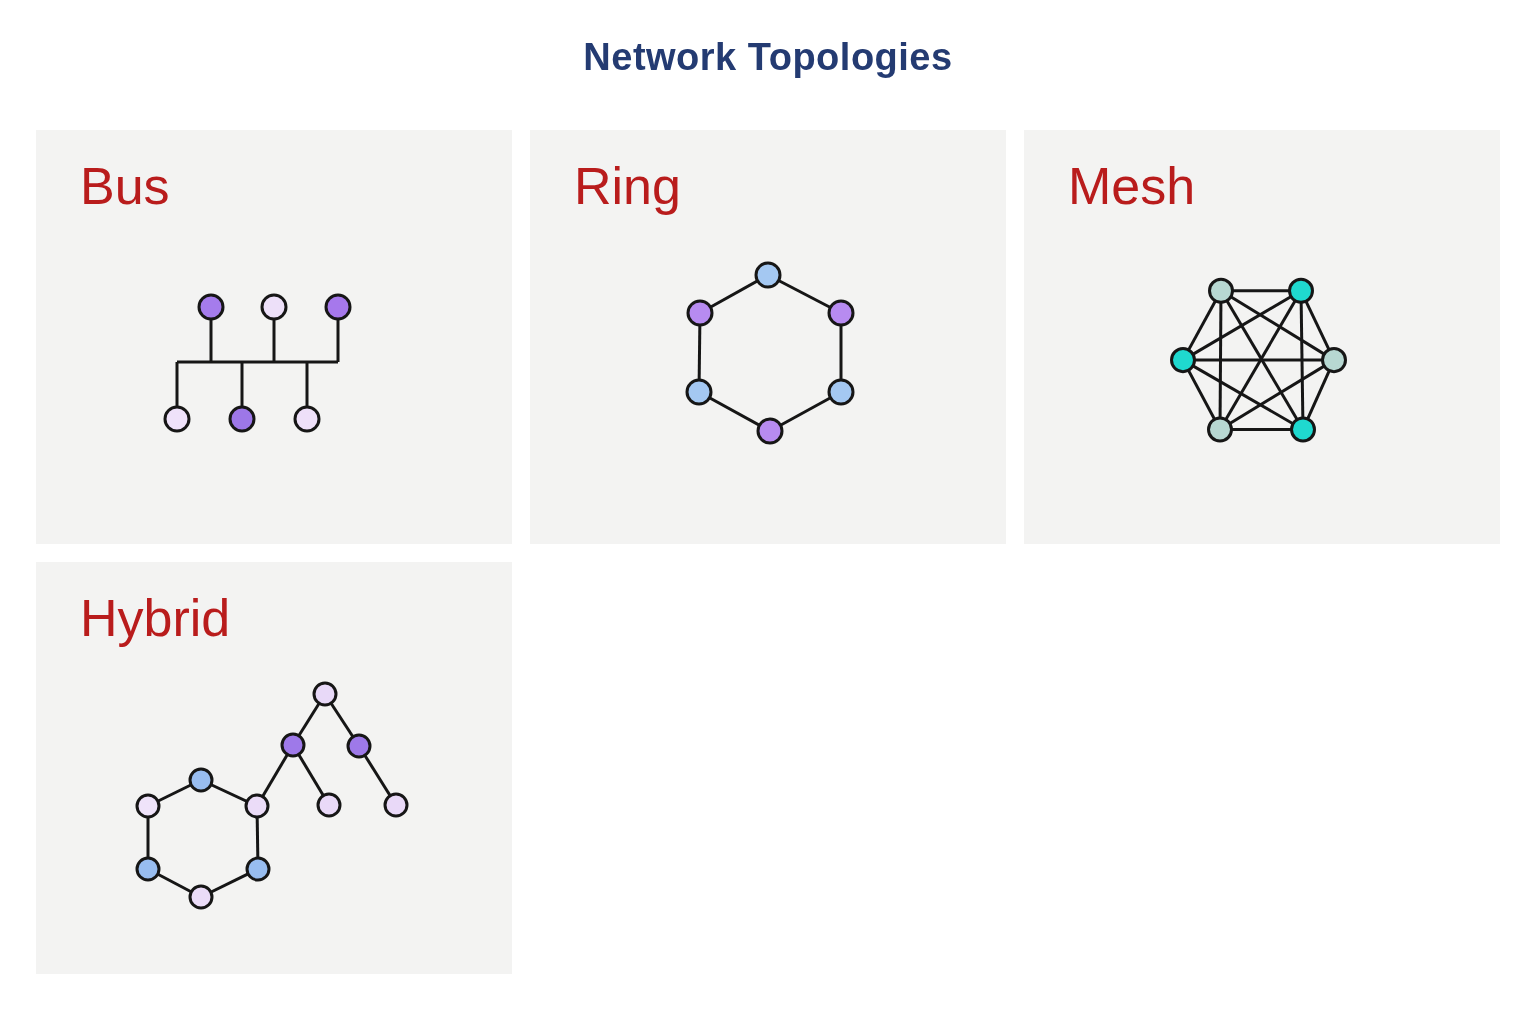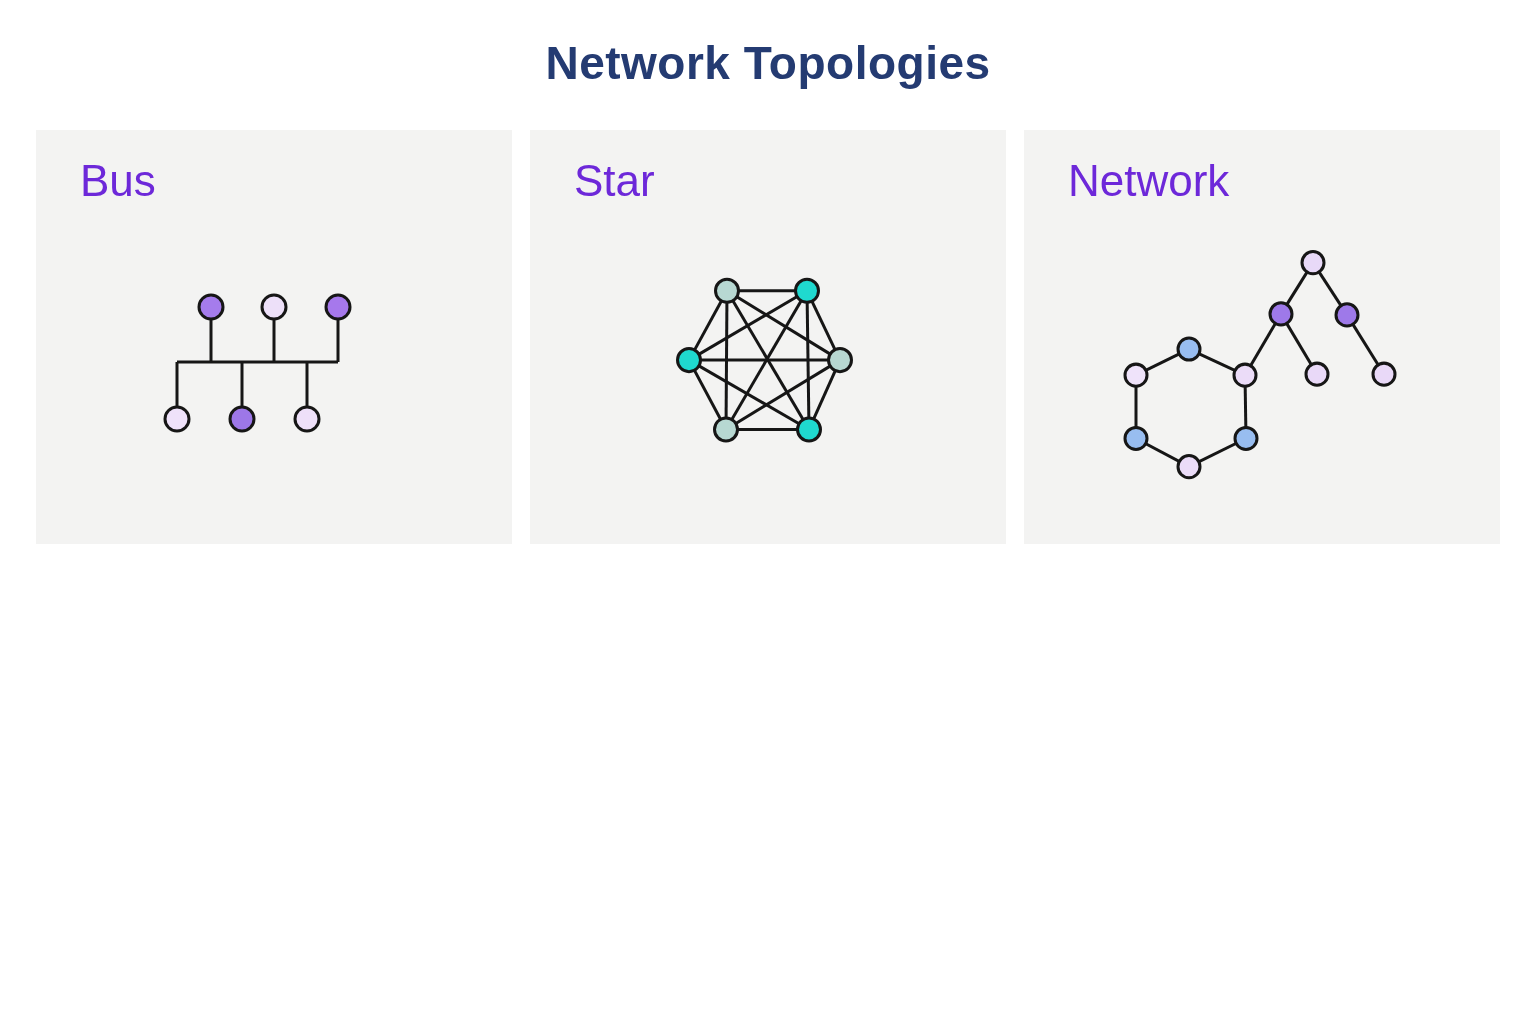--- a/index.html
+++ b/index.html
@@ -12,21 +12,21 @@
     overflow: hidden;
   }
   .page-header {
     height: 130px;
     box-sizing: border-box;
     padding-top: 36px;
   }
   .page-title {
     margin: 0;
     text-align: center;
-    font-size: 46px;
+    font-size: 38px;
     font-weight: 700;
     color: #243b72;
     letter-spacing: 0.5px;
   }
   .grid {
     display: grid;
     grid-template-columns: repeat(3, 476px);
     grid-template-rows: 414px 412px;
     gap: 18px;
     margin: 0 36px;
@@ -35,23 +35,23 @@
     position: relative;
     background: #f3f3f2;
     overflow: hidden;
   }
   .panel-label {
     position: absolute;
     top: 26px;
     left: 44px;
     margin: 0;
     z-index: 2;
-    font-size: 44px;
+    font-size: 52px;
     font-weight: 400;
-    color: #6d28d9;
+    color: #b91c1c;
   }
   .topology {
     position: absolute;
     left: 0;
     top: 0;
     width: 100%;
     height: 100%;
     z-index: 1;
   }
 </style>
@@ -77,23 +77,40 @@
         <circle cx="175" cy="177" r="12" fill="#a57cec" stroke="#161616" stroke-width="3"></circle>
         <circle cx="238" cy="177" r="12" fill="#ede0f9" stroke="#161616" stroke-width="3"></circle>
         <circle cx="302" cy="177" r="12" fill="#a678ec" stroke="#161616" stroke-width="3"></circle>
         <circle cx="141" cy="289" r="12" fill="#efe2fa" stroke="#161616" stroke-width="3"></circle>
         <circle cx="206" cy="289" r="12" fill="#9d77e8" stroke="#161616" stroke-width="3"></circle>
         <circle cx="271" cy="289" r="12" fill="#eee0f9" stroke="#161616" stroke-width="3"></circle>
       </svg>
   </section>
 
 
+  <section class="panel">
+    <h2 class="panel-label">Ring</h2>
+    <svg class="topology" viewBox="0 0 476 414" preserveAspectRatio="none">
+        <line x1="238" y1="145" x2="311" y2="183" stroke="#161616" stroke-width="3"></line>
+        <line x1="311" y1="183" x2="311" y2="262" stroke="#161616" stroke-width="3"></line>
+        <line x1="311" y1="262" x2="240" y2="301" stroke="#161616" stroke-width="3"></line>
+        <line x1="240" y1="301" x2="169" y2="262" stroke="#161616" stroke-width="3"></line>
+        <line x1="169" y1="262" x2="170" y2="183" stroke="#161616" stroke-width="3"></line>
+        <line x1="170" y1="183" x2="238" y2="145" stroke="#161616" stroke-width="3"></line>
+        <circle cx="238" cy="145" r="12" fill="#a4c8f2" stroke="#161616" stroke-width="3"></circle>
+        <circle cx="311" cy="183" r="12" fill="#b78bf0" stroke="#161616" stroke-width="3"></circle>
+        <circle cx="311" cy="262" r="12" fill="#a4c8f2" stroke="#161616" stroke-width="3"></circle>
+        <circle cx="240" cy="301" r="12" fill="#b78bf0" stroke="#161616" stroke-width="3"></circle>
+        <circle cx="169" cy="262" r="12" fill="#a4c8f2" stroke="#161616" stroke-width="3"></circle>
+        <circle cx="170" cy="183" r="12" fill="#b78bf0" stroke="#161616" stroke-width="3"></circle>
+      </svg>
+  </section>
 
   <section class="panel">
-    <h2 class="panel-label">Star</h2>
+    <h2 class="panel-label">Mesh</h2>
     <svg class="topology" viewBox="0 0 476 412" preserveAspectRatio="none">
         <line x1="197" y1="160" x2="277" y2="160" stroke="#161616" stroke-width="3"></line>
         <line x1="197" y1="160" x2="310" y2="229" stroke="#161616" stroke-width="3"></line>
         <line x1="197" y1="160" x2="279" y2="298" stroke="#161616" stroke-width="3"></line>
         <line x1="197" y1="160" x2="196" y2="298" stroke="#161616" stroke-width="3"></line>
         <line x1="197" y1="160" x2="159" y2="229" stroke="#161616" stroke-width="3"></line>
         <line x1="277" y1="160" x2="310" y2="229" stroke="#161616" stroke-width="3"></line>
         <line x1="277" y1="160" x2="279" y2="298" stroke="#161616" stroke-width="3"></line>
         <line x1="277" y1="160" x2="196" y2="298" stroke="#161616" stroke-width="3"></line>
         <line x1="277" y1="160" x2="159" y2="229" stroke="#161616" stroke-width="3"></line>
@@ -107,21 +124,21 @@
         <circle cx="277" cy="160" r="11.5" fill="#1fd9cf" stroke="#161616" stroke-width="3"></circle>
         <circle cx="310" cy="229" r="11.5" fill="#b7d8d2" stroke="#161616" stroke-width="3"></circle>
         <circle cx="279" cy="298" r="11.5" fill="#1fd9cf" stroke="#161616" stroke-width="3"></circle>
         <circle cx="196" cy="298" r="11.5" fill="#b7d8d2" stroke="#161616" stroke-width="3"></circle>
         <circle cx="159" cy="229" r="11.5" fill="#1fd9cf" stroke="#161616" stroke-width="3"></circle>
       </svg>
   </section>
 
 
   <section class="panel">
-    <h2 class="panel-label">Network</h2>
+    <h2 class="panel-label">Hybrid</h2>
     <svg class="topology" viewBox="0 0 476 412" preserveAspectRatio="none">
         <line x1="165" y1="218" x2="221" y2="244" stroke="#161616" stroke-width="3"></line>
         <line x1="221" y1="244" x2="222" y2="307" stroke="#161616" stroke-width="3"></line>
         <line x1="222" y1="307" x2="165" y2="335" stroke="#161616" stroke-width="3"></line>
         <line x1="165" y1="335" x2="112" y2="307" stroke="#161616" stroke-width="3"></line>
         <line x1="112" y1="307" x2="112" y2="244" stroke="#161616" stroke-width="3"></line>
         <line x1="112" y1="244" x2="165" y2="218" stroke="#161616" stroke-width="3"></line>
         <line x1="289" y1="132" x2="257" y2="183" stroke="#161616" stroke-width="3"></line>
         <line x1="289" y1="132" x2="323" y2="184" stroke="#161616" stroke-width="3"></line>
         <line x1="257" y1="183" x2="221" y2="244" stroke="#161616" stroke-width="3"></line>

